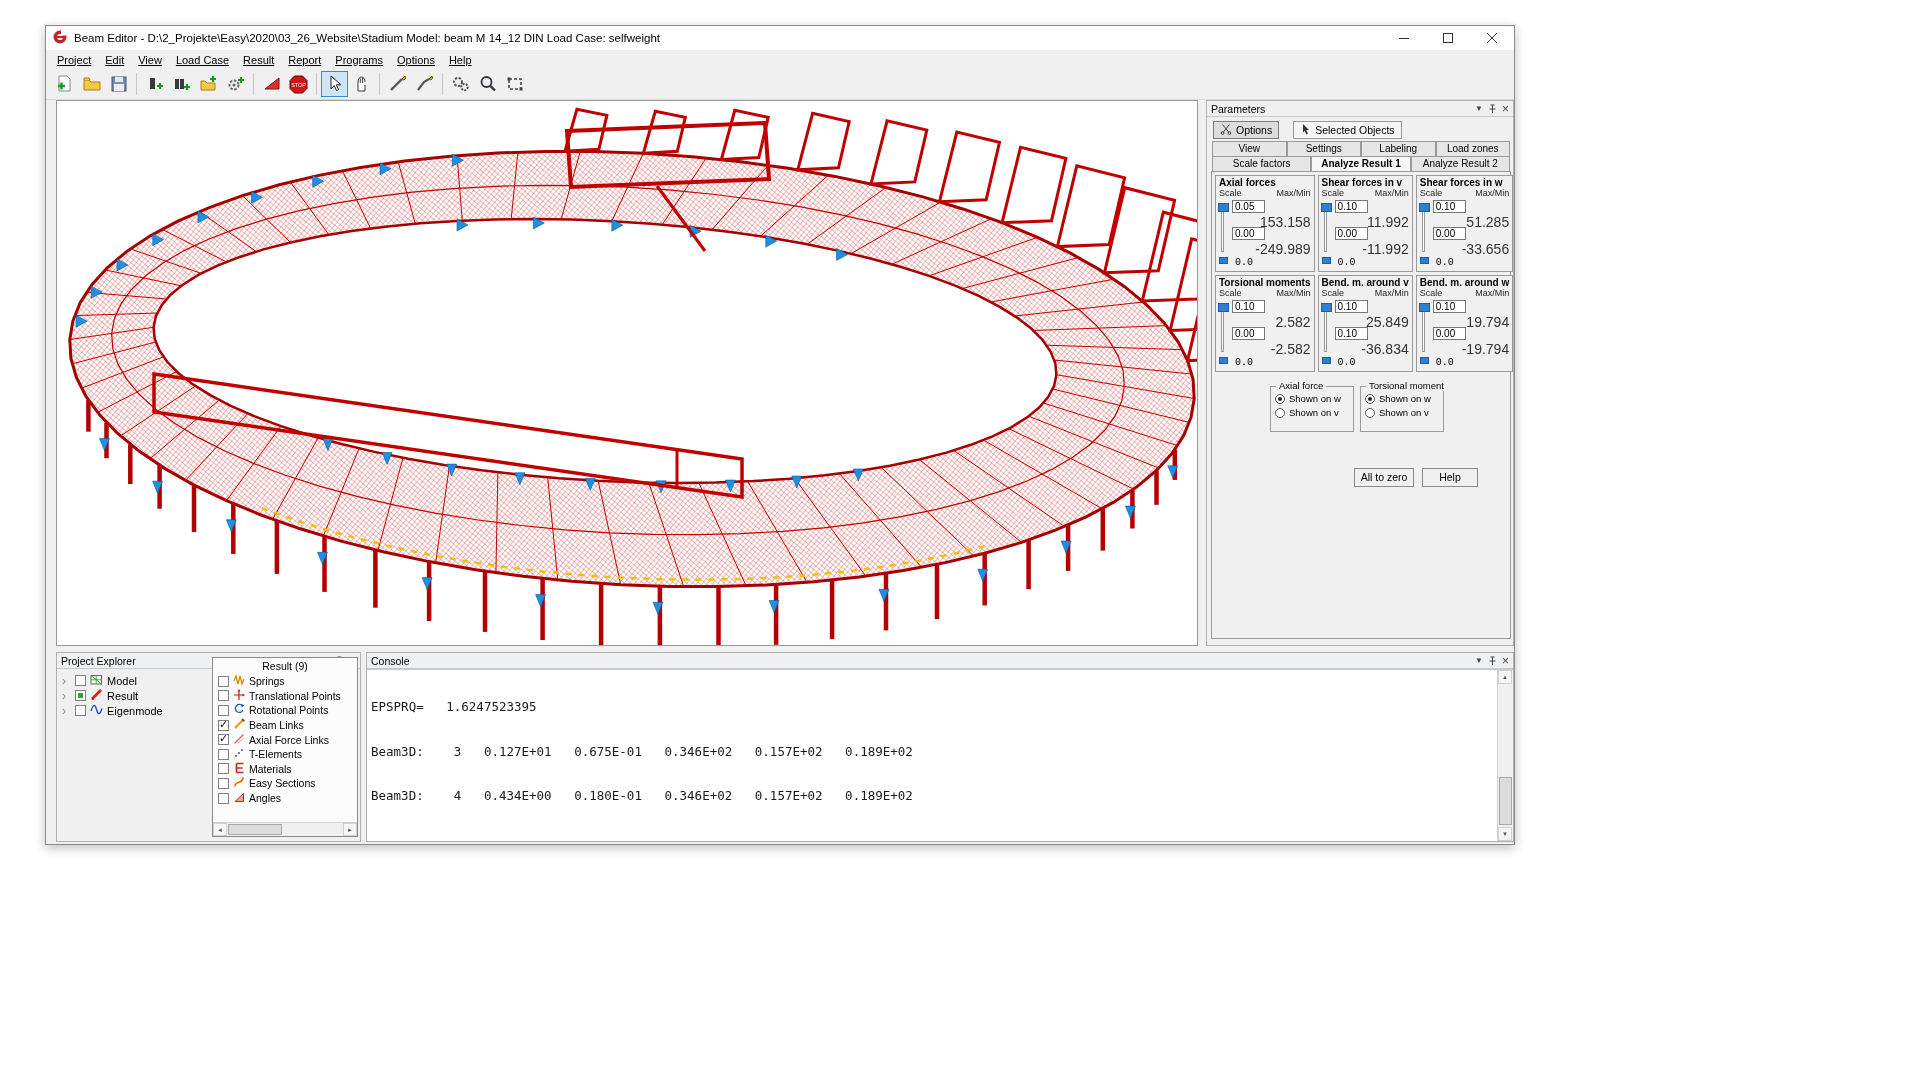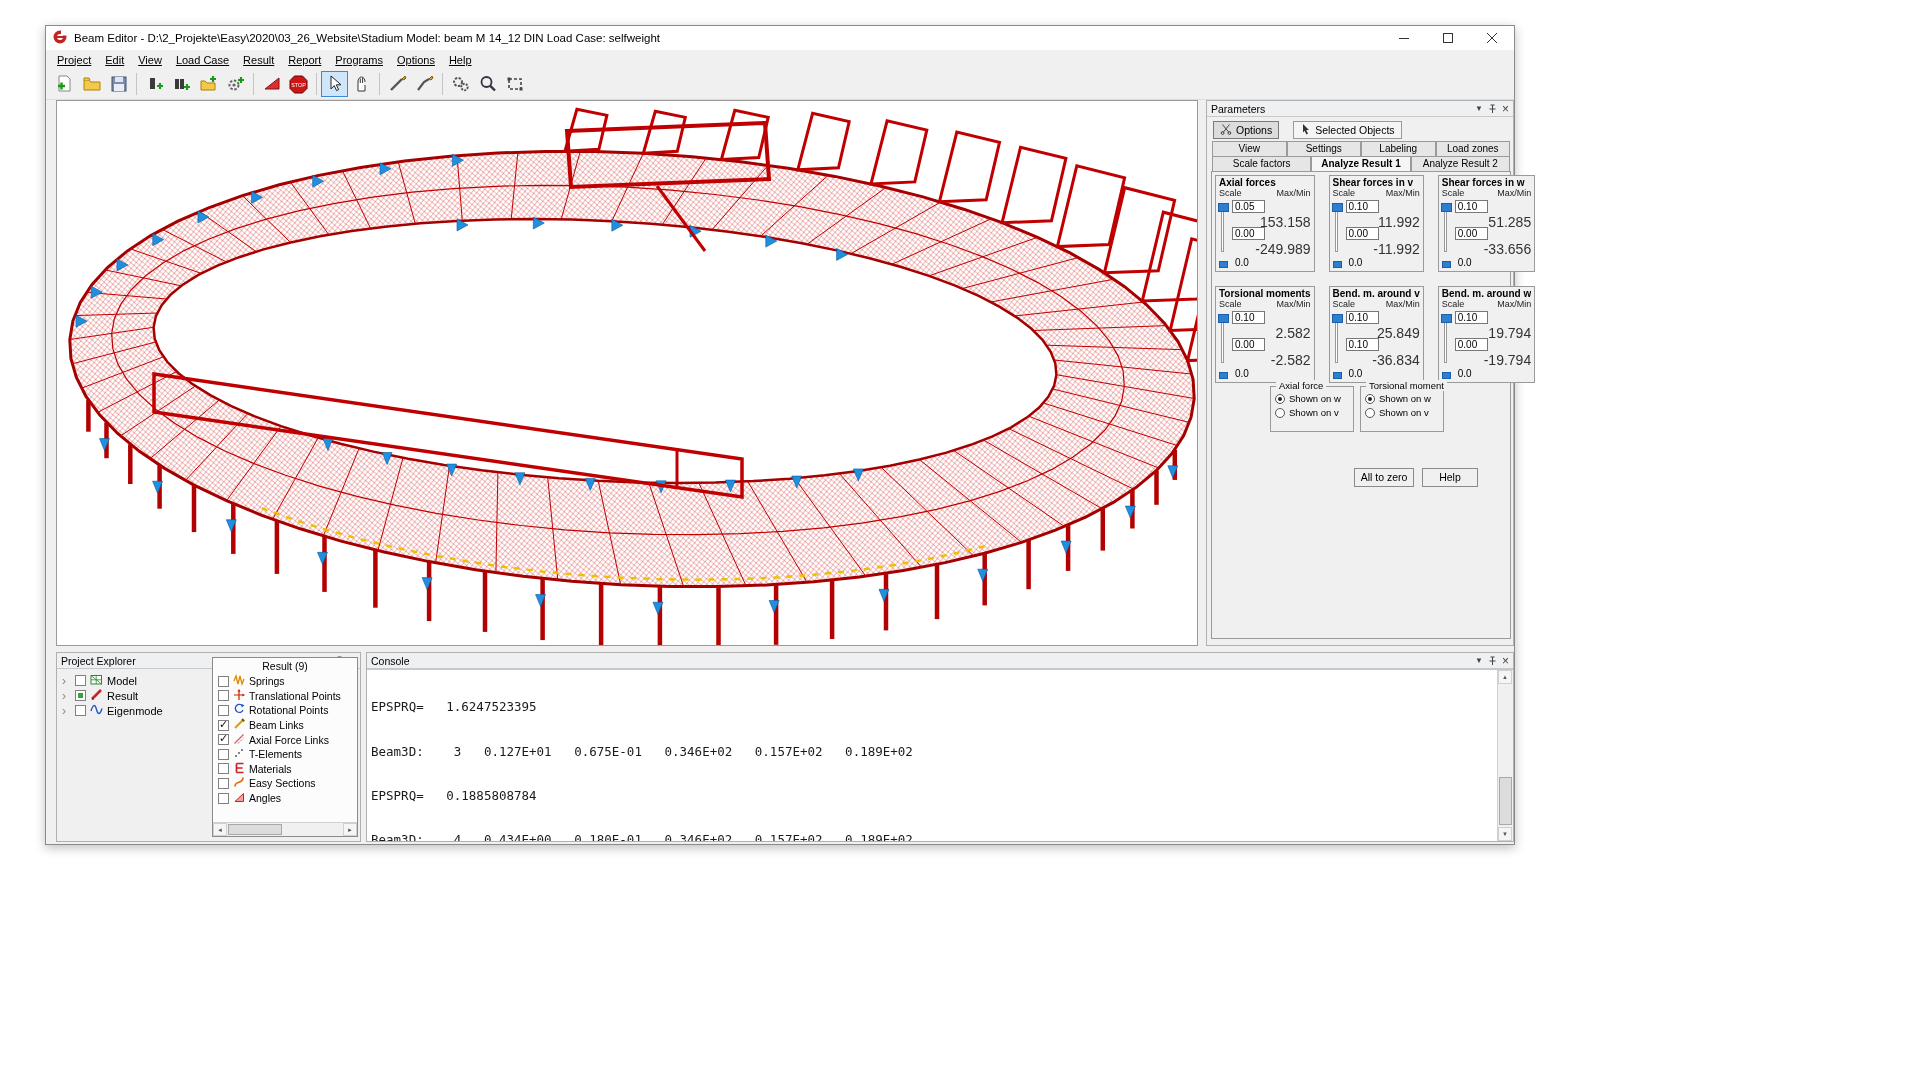--- a/index.html
+++ b/index.html
@@ -42,32 +42,32 @@
               padding:1px 6px; height:18px; font-size:10.5px; white-space:nowrap; }
   .mode-btn.pressed { background:#dcdcdc; border-color:#7a7a7a; }
   .tabrow { position:absolute; left:5px; width:298px; display:flex; }
   .tabrow1 { top:40px; } .tabrow2 { top:55px; }
   .tab { flex:1; border:1px solid #9a9a9a; border-bottom:none; background:#e6e6e6; font-size:10px;
          text-align:center; padding:1px 2px; height:15px; white-space:nowrap; overflow:hidden; }
   .tab.on { background:#f6f6f6; font-weight:bold; }
   .tabpage { position:absolute; left:4px; top:70px; width:300px; height:468px; border:1px solid #9a9a9a;
              background:#f0f0f0; }
   .pgrid { position:absolute; left:3px; top:3px; width:293px; display:grid;
-           grid-template-columns:repeat(3,1fr); gap:14px; }
+           grid-template-columns:repeat(3,1fr); gap:3px; }
   .pgroup { border:1px solid #9a9a9a; height:97px; position:relative; padding:1px 3px; background:#f0f0f0; }
   .pg-title { font-size:10px; font-weight:bold; white-space:nowrap; overflow:hidden; }
   .pg-head { display:flex; justify-content:space-between; font-size:9px; color:#222; }
   .vtrack { position:absolute; left:5px; top:28px; width:3px; height:48px; background:#fff; border:1px solid #999; }
   .vtrack::before { content:""; position:absolute; left:-4px; top:-2px; width:9px; height:7px;
                     background:#2f7fd0; border:1px solid #1b5fa8; }
   .pg-col { position:absolute; left:16px; top:24px; right:3px; }
   .pg-input { width:33px; height:13px; font-size:10px; font-family:"Liberation Sans",sans-serif;
               border:1px solid #777; padding:0 2px; background:#fff; display:block; }
   .pg-val { text-align:right; font-size:14px; color:#333; height:12px; margin:1px 0; }
-  .pg-foot { position:absolute; bottom:3px; left:3px; display:flex; align-items:flex-end; gap:7px; font-size:10px; }
+  .pg-foot { position:absolute; bottom:3px; left:3px; display:flex; align-items:flex-start; gap:7px; font-size:10px;font-family:Liberation Mono, monospace; }
   .hslider { width:9px; height:7px; background:#2f7fd0; border:1px solid #1b5fa8; display:inline-block; }
   .rgroup { position:absolute; border:1px solid #9a9a9a; width:84px; height:46px; padding:3px 4px; }
   .rg-title { position:absolute; top:-7px; left:5px; background:#f0f0f0; padding:0 3px; font-size:9.5px; white-space:nowrap; }
   .radio-row { display:flex; align-items:center; gap:4px; margin-top:3px; font-size:9.5px; white-space:nowrap; }
   .radio { width:10px; height:10px; border:1px solid #555; border-radius:50%; background:#fff; position:relative; flex:0 0 auto; }
   .radio.on::after { content:""; position:absolute; inset:2px; background:#222; border-radius:50%; }
   .pbtn { position:absolute; height:19px; background:#f0f0f0; border:1px solid #8a8a8a; font-size:10.5px;
           text-align:center; line-height:17px; }
 
   
@@ -727,21 +727,20 @@
                 <path d="M2.5 1h4M4.5 1v4M1.5 5h6M4.5 5v4" stroke="#444" fill="none"></path>
               </svg>
             </span>
         <span class="dock-ic x">×</span>
       </span>
     </div>
     <div class="console-body">
       <div class="console-text">
         <div>EPSPRQ=   1.6247523395</div>
         <div>Beam3D:    3   0.127E+01   0.675E-01   0.346E+02   0.157E+02   0.189E+02</div>
-        <div>EPSPRQ=   0.1885808784</div>
         <div>Beam3D:    4   0.434E+00   0.180E-01   0.346E+02   0.157E+02   0.189E+02</div>
         
         
         
         
         
         
       </div>
       <div class="vscroll">
         <span class="sb-btn up">▲</span>

